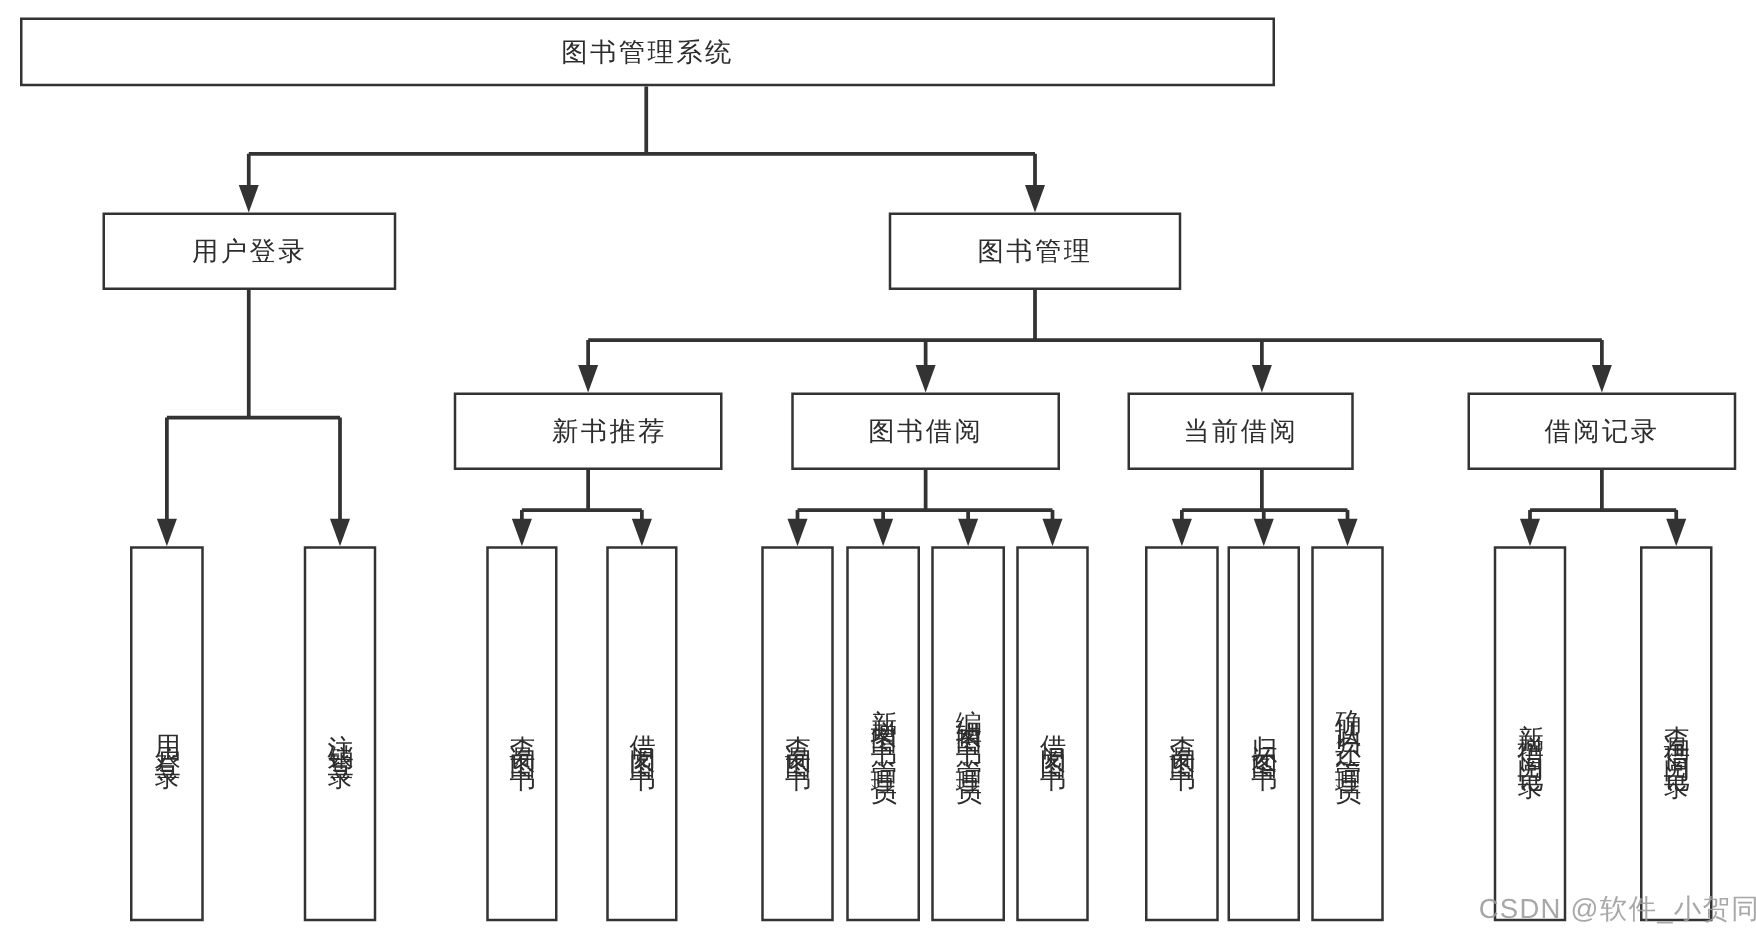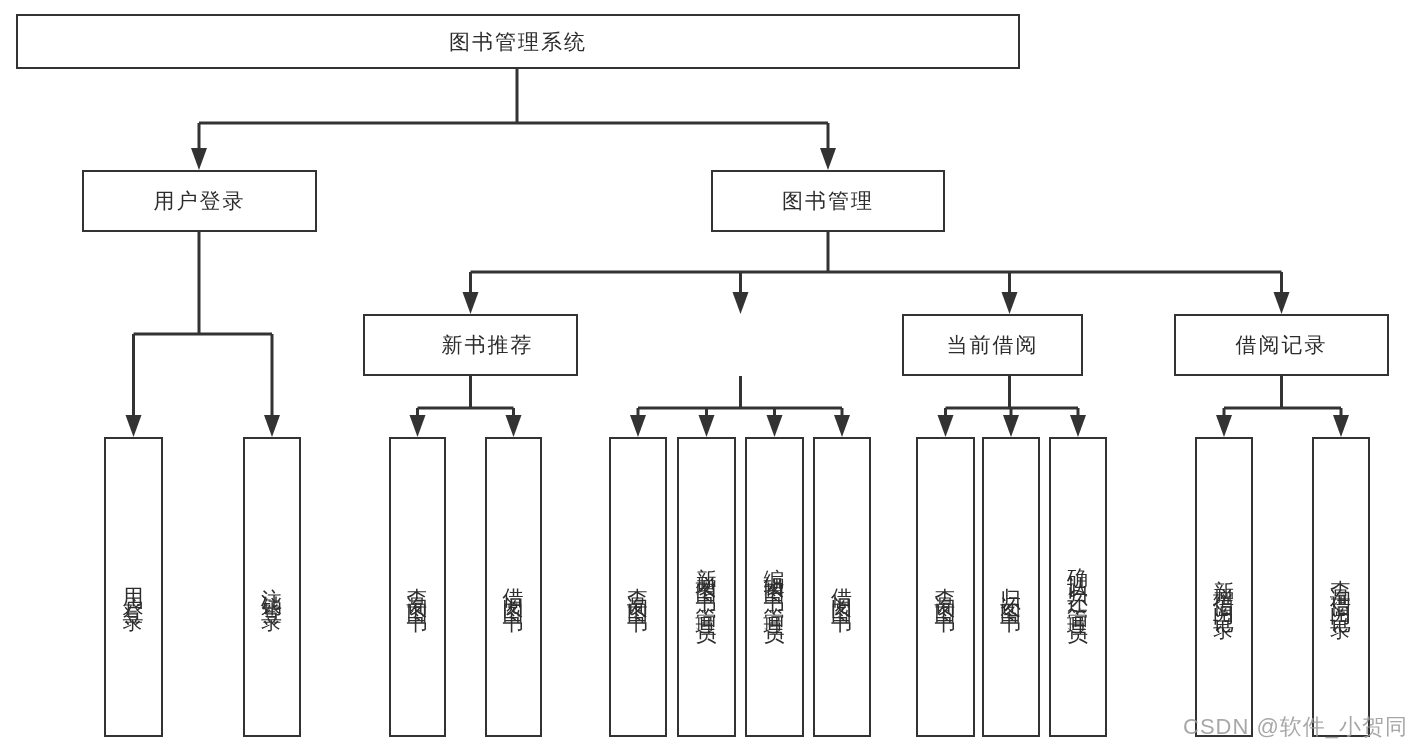--- a/index.html
+++ b/index.html
@@ -122,20 +122,23 @@
   <div class="node" style="left:82px;top:170px;width:235px;height:62px;">
     <span>用户登录</span>
   </div>
   <div class="node" style="left:711px;top:170px;width:234px;height:62px;">
     <span>图书管理</span>
   </div>
 
   <div class="node" style="left:363px;top:314px;width:215px;height:62px;padding-left:34px;">
     <span>新书推荐</span>
   </div>
+  <div class="node" style="left:633px;top:314px;width:215px;height:62px;">
+    <span>图书借阅</span>
+  </div>
   <div class="node" style="left:902px;top:314px;width:181px;height:62px;">
     <span>当前借阅</span>
   </div>
   <div class="node" style="left:1174px;top:314px;width:215px;height:62px;">
     <span>借阅记录</span>
   </div>
 
   <div class="node leaf" style="left:104px;top:437px;width:59px;height:300px;">
     <span>用户登录</span>
   </div>

